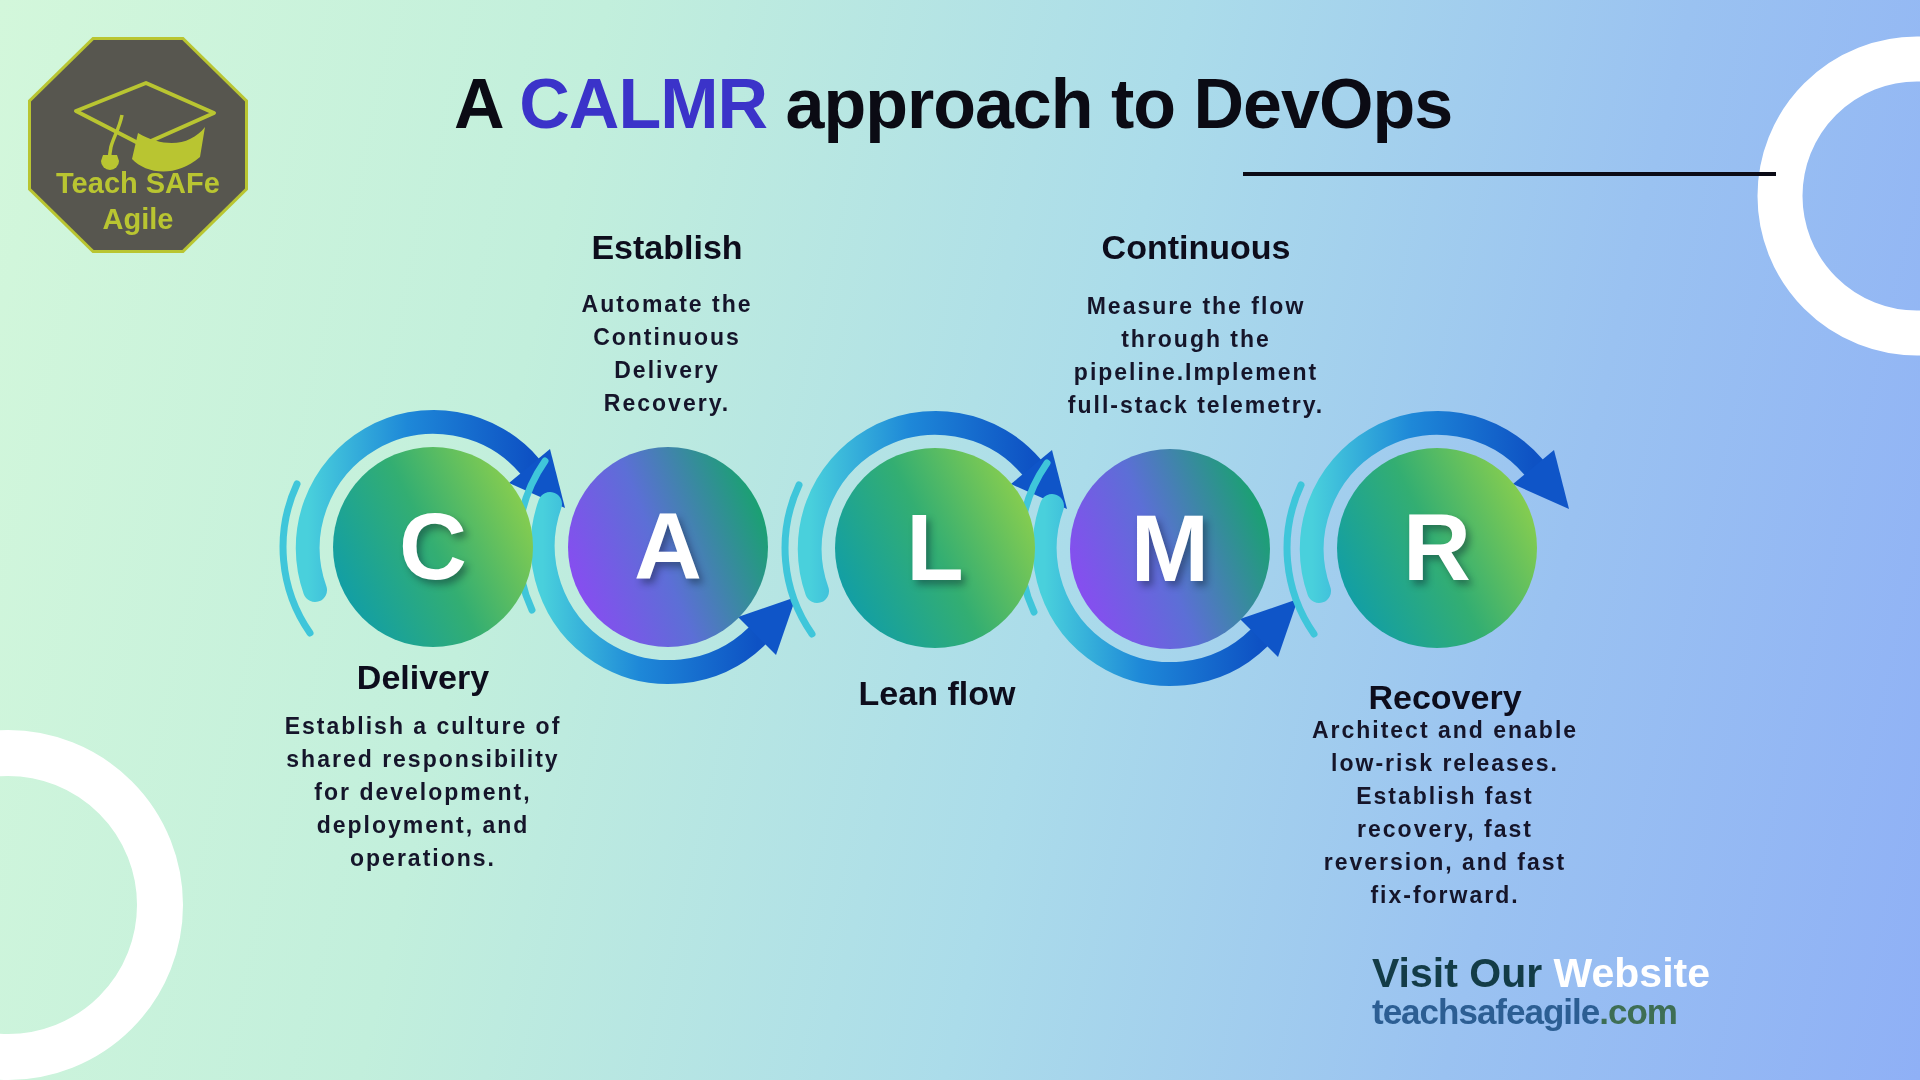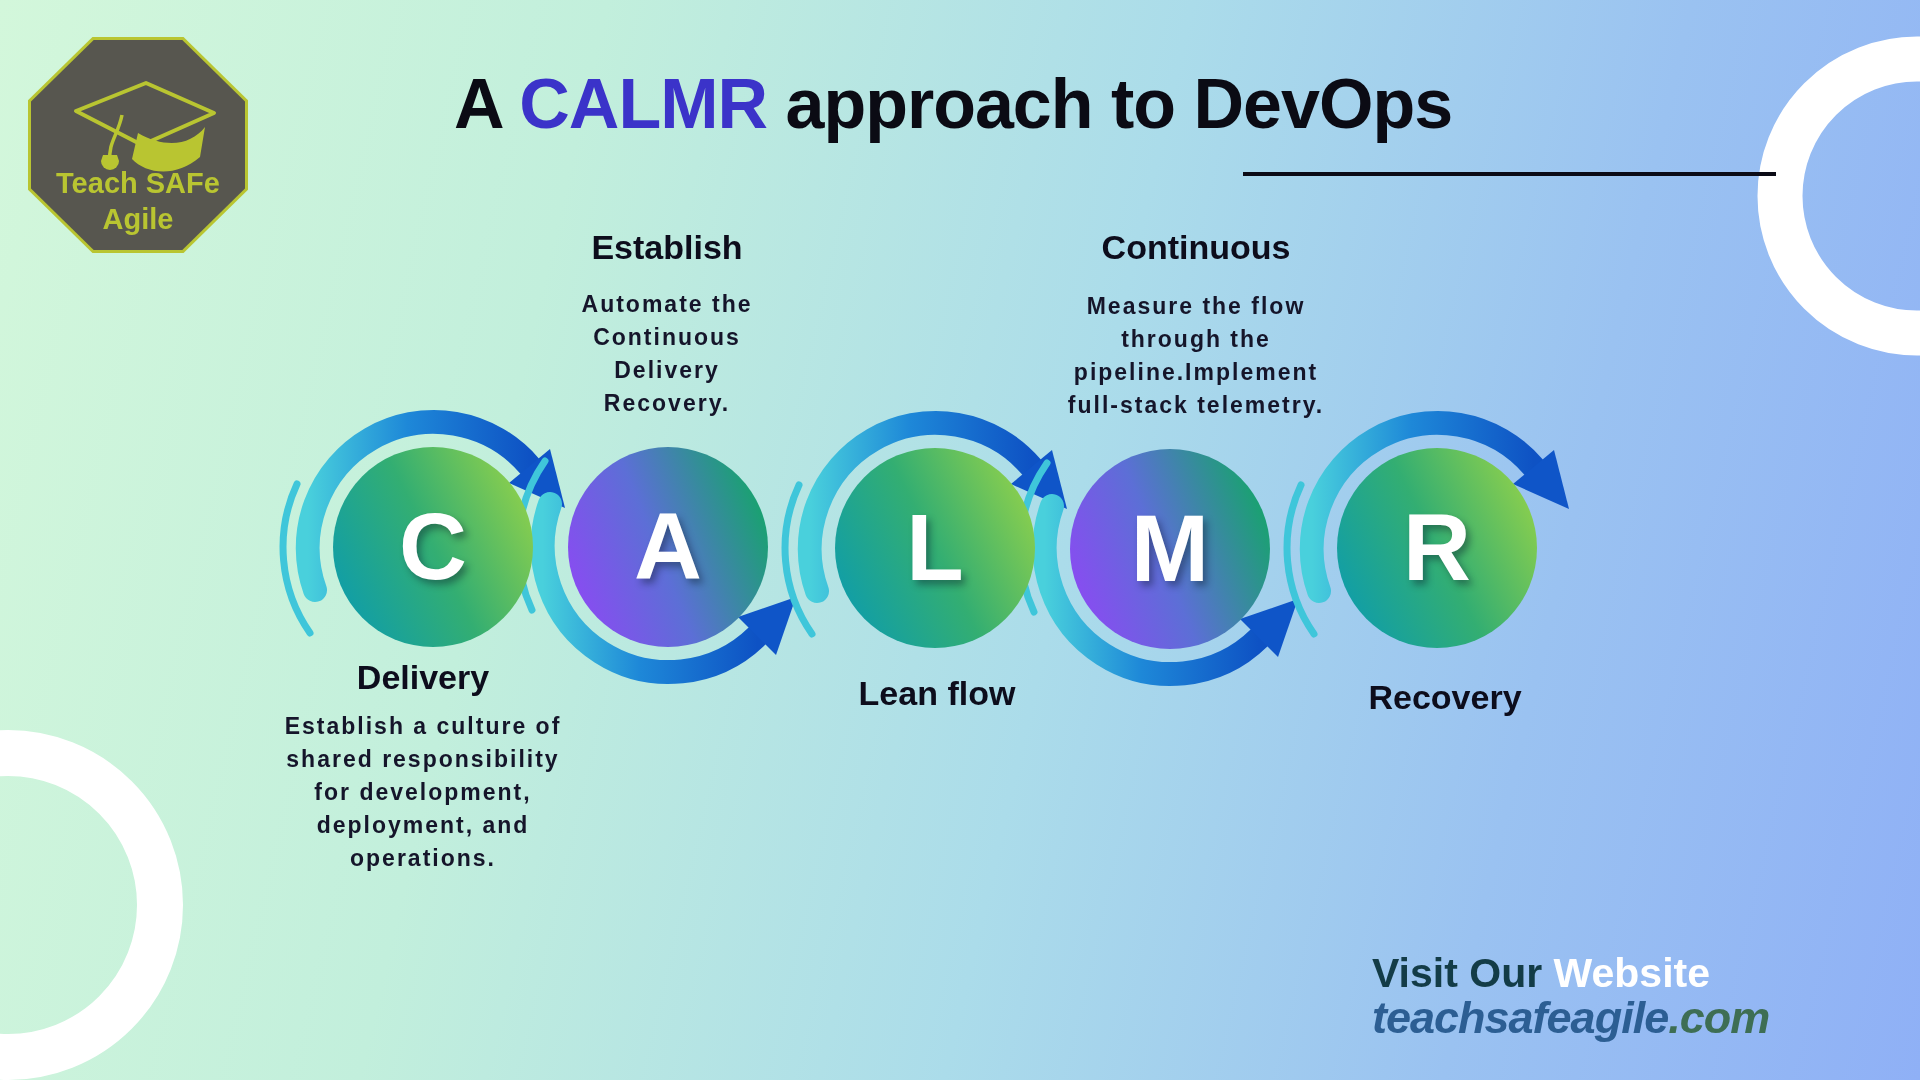--- a/index.html
+++ b/index.html
@@ -28,21 +28,21 @@
   .letter{width:200px;height:200px;display:flex;align-items:center;justify-content:center;
     color:#fff;font-size:94px;font-weight:800;
     text-shadow:4px 5px 7px rgba(10,25,40,.4);}
   
   .step-head{width:360px;text-align:center;font-size:34px;font-weight:800;color:#0d0d1c;}
   .step-desc{width:360px;text-align:center;font-size:23px;font-weight:700;color:#15152a;
     letter-spacing:2px;line-height:33px;white-space:pre-line;}
   
   .visit{left:1372px;top:950px;font-size:41px;font-weight:800;color:#133c47;white-space:nowrap;}
   .visit .wh{color:#ffffff;}
-  .site{left:1372px;top:992px;font-size:45px;font-weight:700;letter-spacing:-1px;white-space:nowrap;cursor:pointer;font-style:italic;}
+  .site{left:1372px;top:992px;font-size:35px;font-weight:700;letter-spacing:-1px;white-space:nowrap;cursor:pointer;}
   .site .s1{color:#2c5e93;}
   .site .s2{color:#3e6e54;}
 </style>
 </head>
 <body>
 
 <div class="stage">
 
   <svg class="bg-svg" width="1920" height="1080" viewBox="0 0 1920 1080">
     <circle cx="1917" cy="196" r="137" fill="none" stroke="#ffffff" stroke-width="45"></circle>
@@ -129,20 +129,26 @@
 full-stack telemetry.</div>
 
   <div class="abs step-head" style="left:243px;top:658px;">Delivery</div>
   <div class="abs step-desc" style="left:243px;top:710px;">Establish a culture of
 shared responsibility
 for development,
 deployment, and
 operations.</div>
   <div class="abs step-head" style="left:757px;top:674px;">Lean flow</div>
   <div class="abs step-head" style="left:1265px;top:678px;">Recovery</div>
+  <div class="abs step-desc" style="left:1265px;top:714px;">Architect and enable
+low-risk releases.
+Establish fast
+recovery, fast
+reversion, and fast
+fix-forward.</div>
 
   <div class="abs visit">
     <span>Visit Our </span><span class="wh">Website</span>
   </div>
   <div class="abs site">
     <span class="s1">teachsafeagile</span><span class="s2">.com</span>
   </div>
 
 </div>
 

